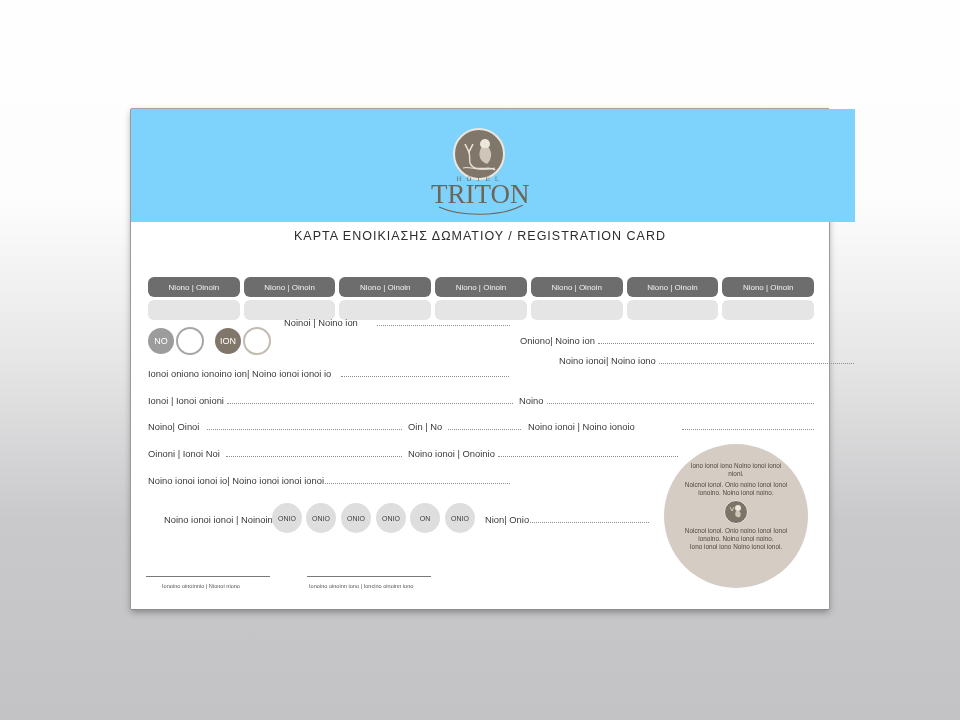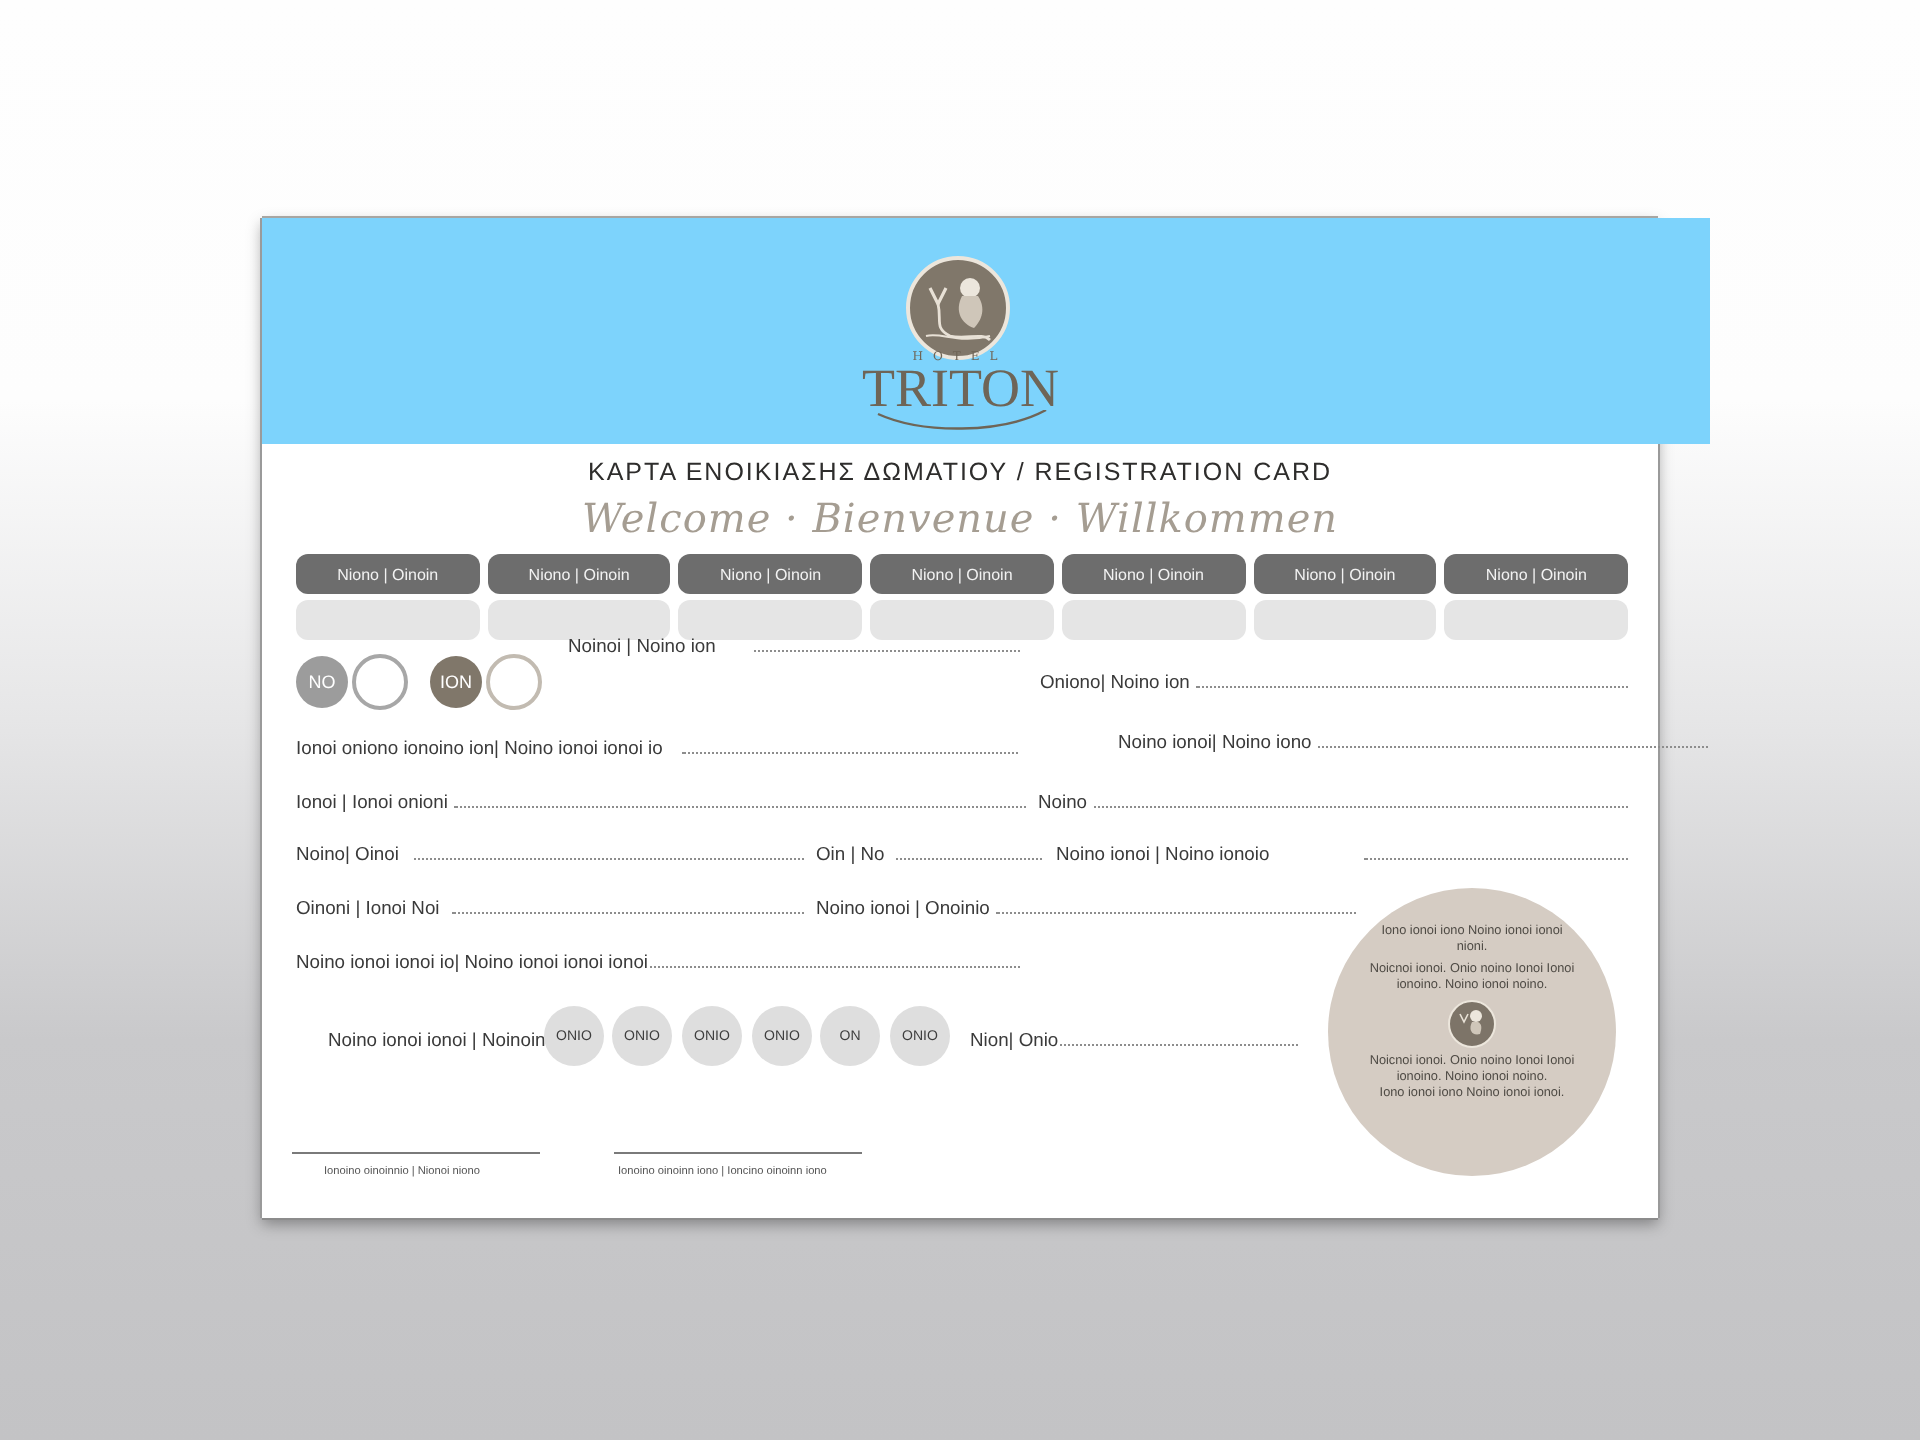--- a/index.html
+++ b/index.html
@@ -87,21 +87,20 @@
       </svg>
     </div>
     <div class="logo-hotel">HOTEL</div>
     <div class="logo-triton">TRITON</div>
     <svg class="logo-swoosh" viewBox="0 0 98 12">
       <path d="M8 2 C30 12 70 12 92 0" stroke="#6e6557" stroke-width="1.2" fill="none"></path>
     </svg>
   </div>
 
   <div class="title">ΚΑΡΤΑ ΕΝΟΙΚΙΑΣΗΣ ΔΩΜΑΤΙΟΥ / REGISTRATION CARD</div>
-  <div class="welcome">Welcome · Bienvenue · Willkommen</div>
 
   <div class="cols">
     <div class="col">
       <div class="col-head">Niono | Oinoin</div>
       <div class="col-cell"></div>
     </div>
     <div class="col">
       <div class="col-head">Niono | Oinoin</div>
       <div class="col-cell"></div>
     </div>
@@ -138,21 +137,21 @@
   </div>
   <div class="row" style="left:389px; top:226px; width:294px;">
     <span>Oniono| Noino ion</span>
       <span class="dots" style="flex:1;"></span>
   </div>
 
   <div class="row" style="left:17px; top:259px; width:361px;">
     <span>Ionoi oniono ionoino ion| Noino ionoi ionoi io</span>
       <span class="dots" style="flex:1; margin-left:10px;"></span>
   </div>
-  <div class="row" style="left:388px; top:256px; width:295px;padding-left:40px;">
+  <div class="row" style="left:388px; top:246px; width:295px;padding-left:40px;">
     <span>Noino ionoi| Noino iono</span>
       <span class="dots" style="flex:1;"></span>
   </div>
 
   <div class="row" style="left:17px; top:286px; width:365px;text-align:center;">
     <span>Ionoi  | Ionoi onioni</span>
       <span class="dots" style="flex:1;"></span>
   </div>
   <div class="row" style="left:17px; top:312px; width:254px;">
     <span>Noino| Oinoi</span>

